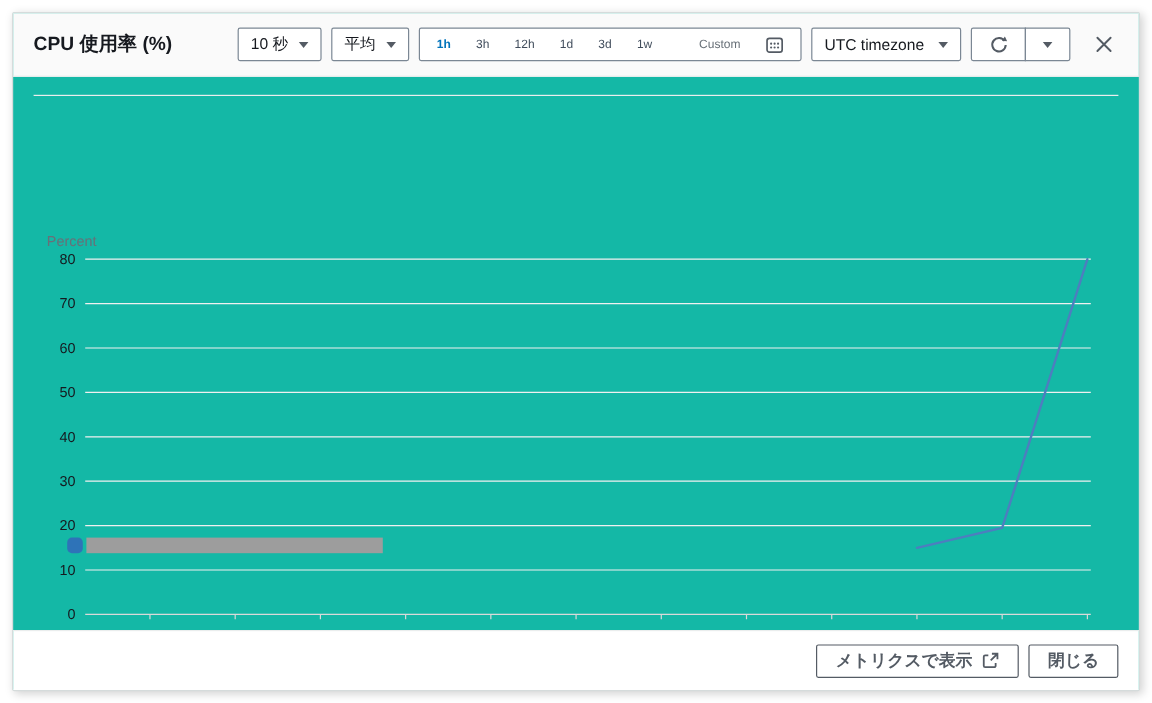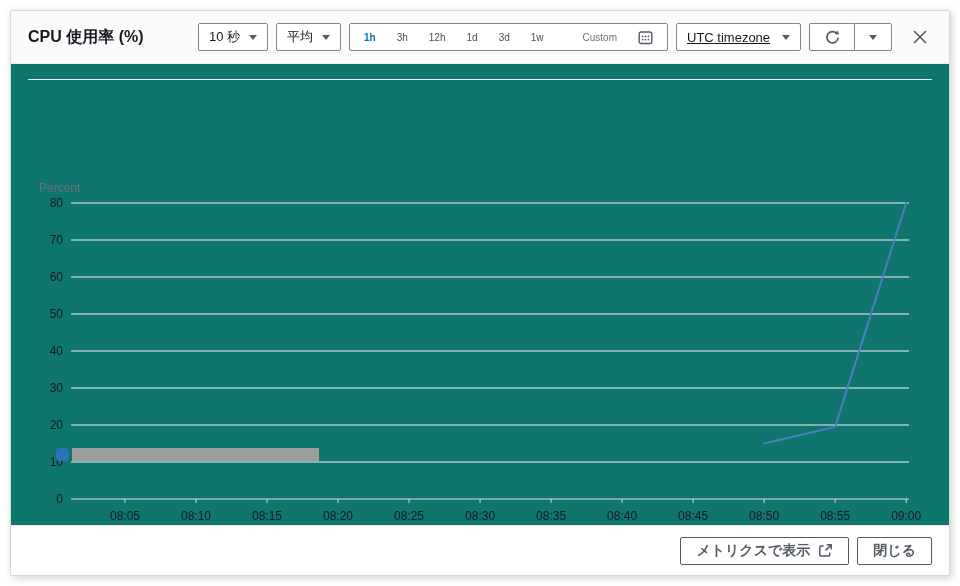--- a/index.html
+++ b/index.html
@@ -8,21 +8,21 @@
     font-family: "Liberation Sans", "DejaVu Sans", sans-serif;
     background: #ffffff;
     position: relative;
     overflow: hidden;
     color: #16191f;
   }
   .modal {
     position: absolute;
     left: 10px; top: 10px;
     width: 940px; height: 566px;
-    background: #0f766e;
+    background: #14b8a6;
     border: 1px solid #d5dbdb;
     border-radius: 2px;
     box-shadow: 2px 2px 8px rgba(0,0,0,0.18);
   }
   
   .modal-header {
     height: 53px;
     background: #fafafa;
     border-bottom: 1px solid #eaeded;
     display: flex;
@@ -73,21 +73,21 @@
     padding: 0 14px;
     gap: 21px;
     font-size: 10px;
   }
   .range-opt { color: #414d5c; cursor: pointer; white-space: nowrap; }
   .range-opt.selected { color: #0073bb; font-weight: bold; }
   .range-custom {
     display: flex; align-items: center; gap: 21px;
     color: #687078; cursor: pointer; margin-left: 18px; white-space: nowrap;
   }
-  .utc-btn { width: 125px; justify-content: space-between; text-decoration: underline; }
+  .utc-btn { width: 125px; justify-content: space-between; }
   .split { display: flex; }
   .icon-btn {
     height: 28px;
     background: #fff;
     border: 1px solid #7b8794;
     border-radius: 2px;
     display: flex; align-items: center; justify-content: center;
     cursor: pointer;
   }
   .refresh-btn { width: 46px; border-radius: 2px 0 0 2px; }
@@ -97,21 +97,21 @@
     margin-left: 8px;
     display: flex; align-items: center; justify-content: center;
     width: 24px; height: 24px;
   }
   
   .modal-body { position: relative; height: 463px; }
   .body-divider {
     margin: 15px 17px 0 17px;
     border-top: 1px solid #eaeded;
   }
-  #chart { position: absolute; left: 20px; top: 82px; width: 900px; height: 370px; }
+  #chart { position: absolute; left: 20px; top: 95px; width: 900px; height: 370px; }
   .legend-row {
     position: absolute;
     left: 45px; top: 369px;
     display: flex; align-items: center; gap: 3px;
     cursor: pointer;
   }
   .legend-dot { width: 13px; height: 13px; border-radius: 4px; }
   .legend-bar { width: 247px; height: 13px; }
   
   .modal-footer {

